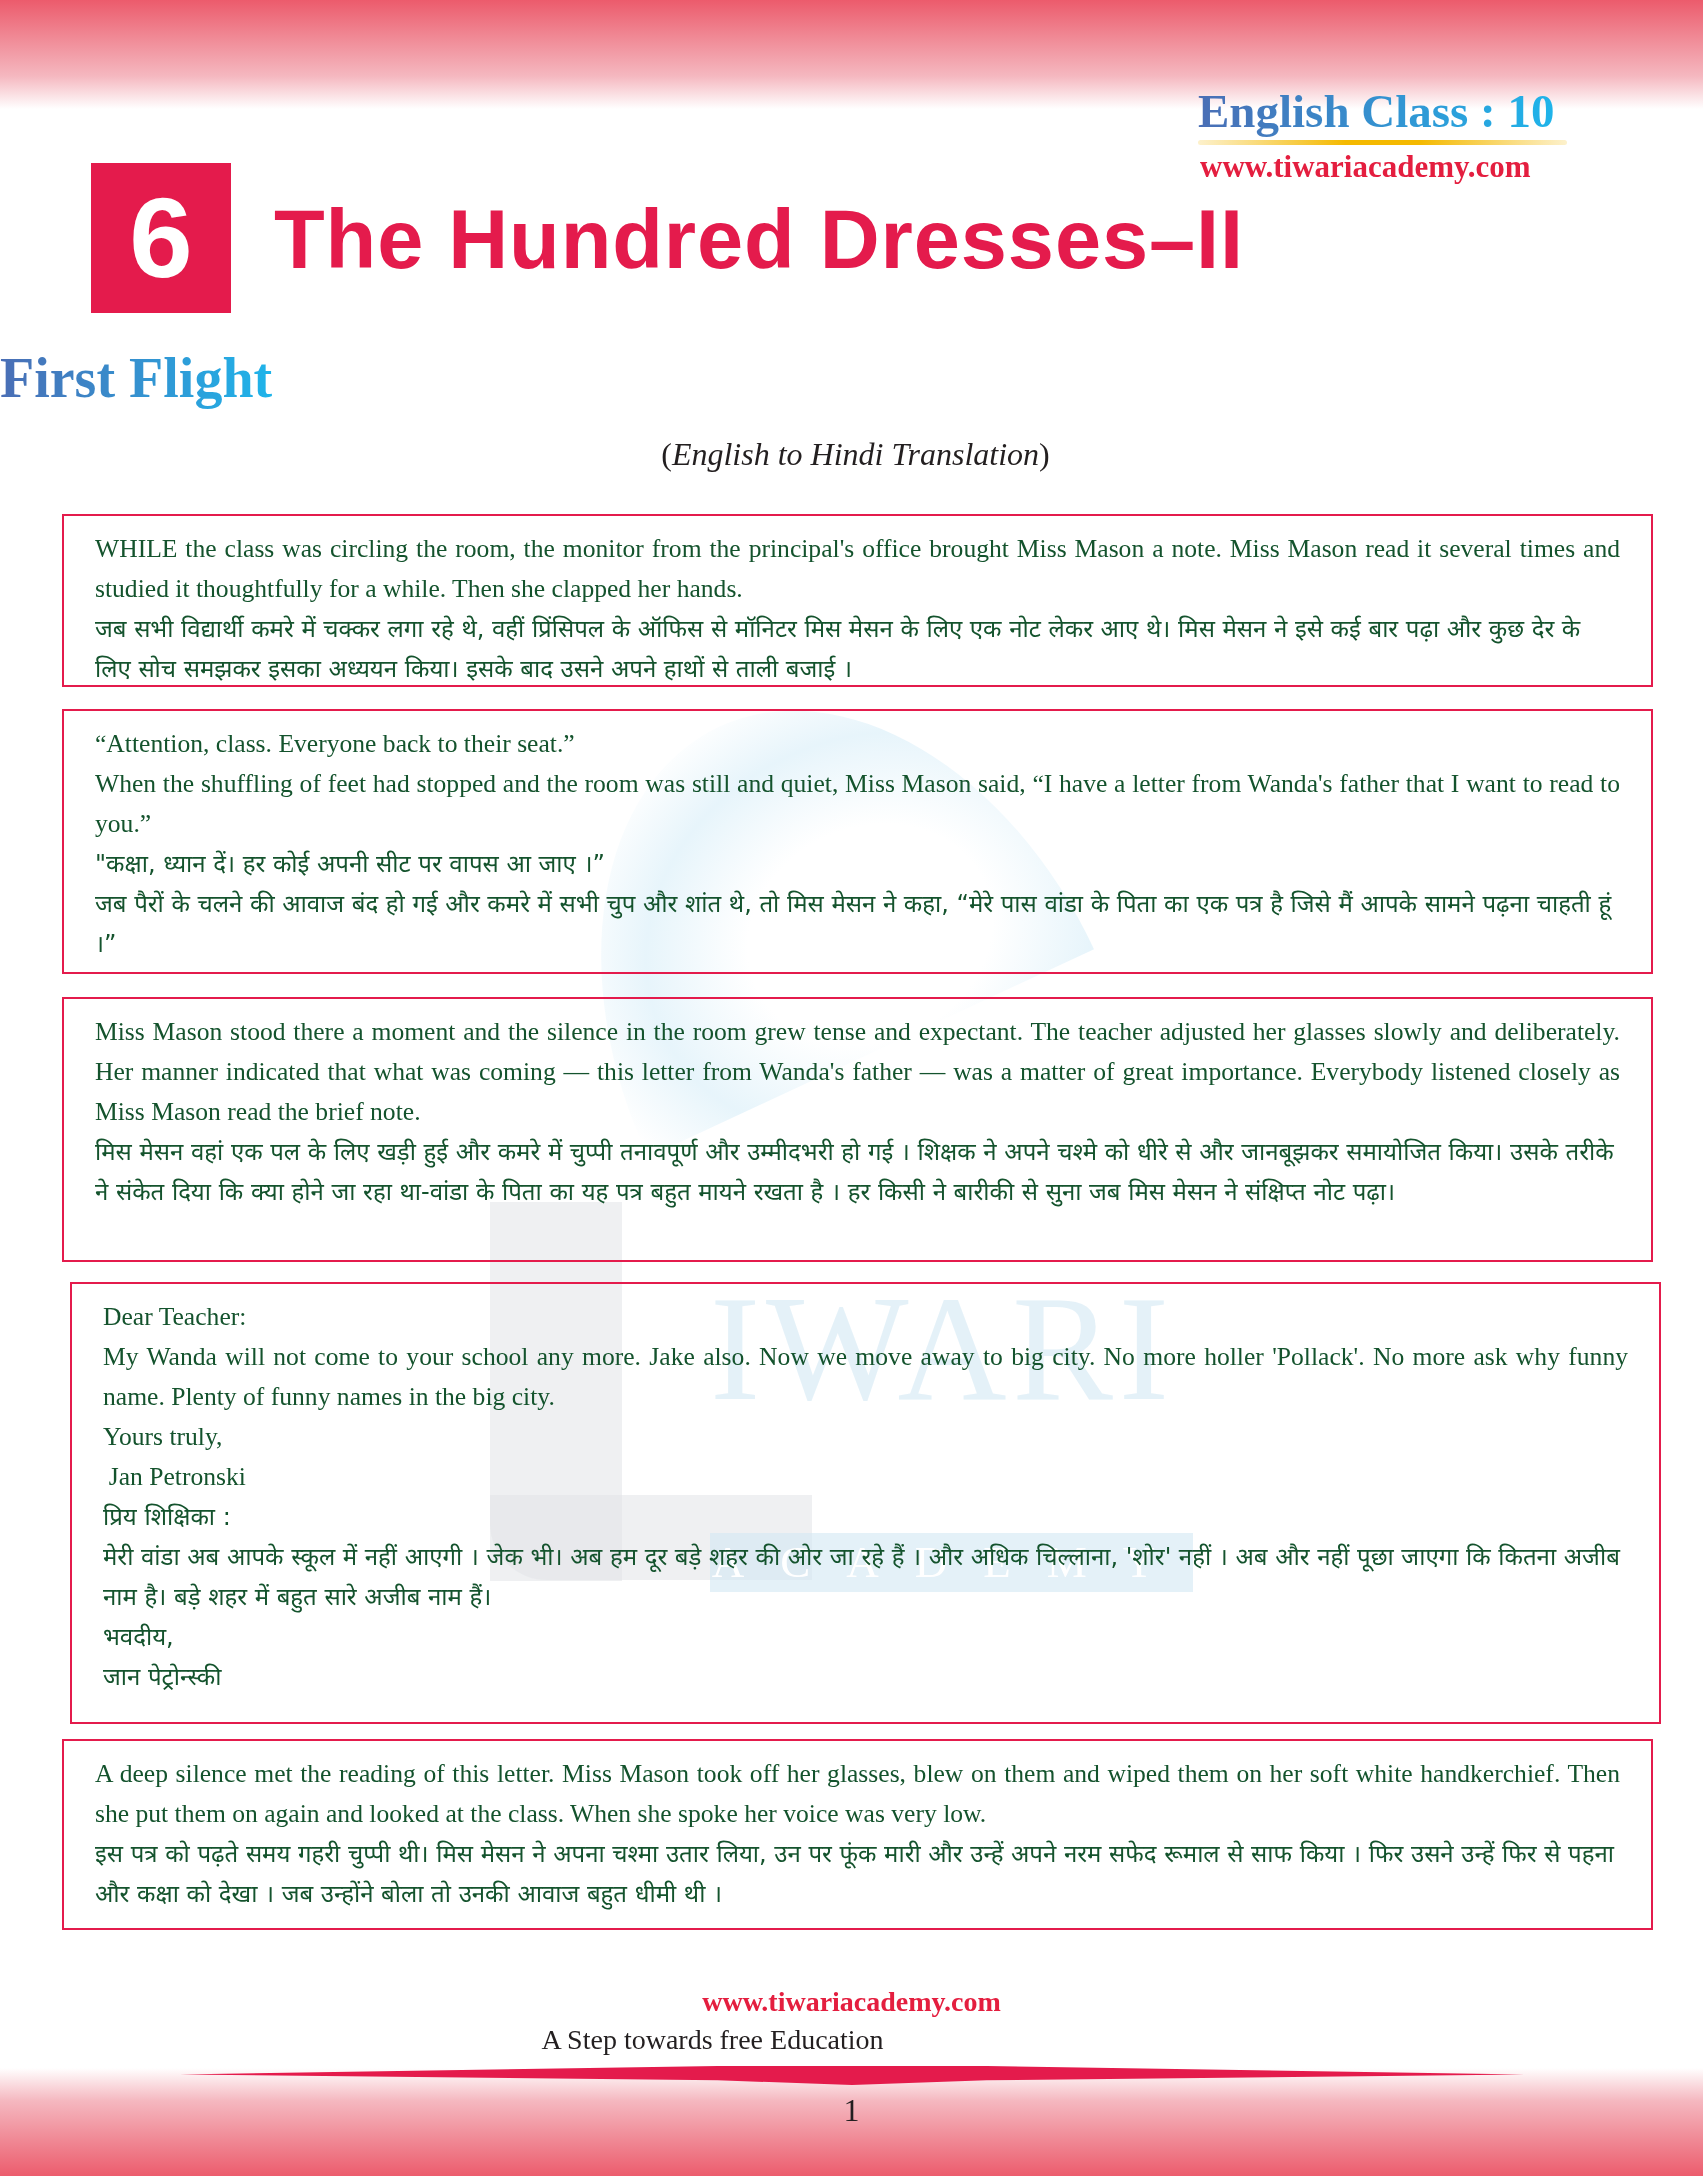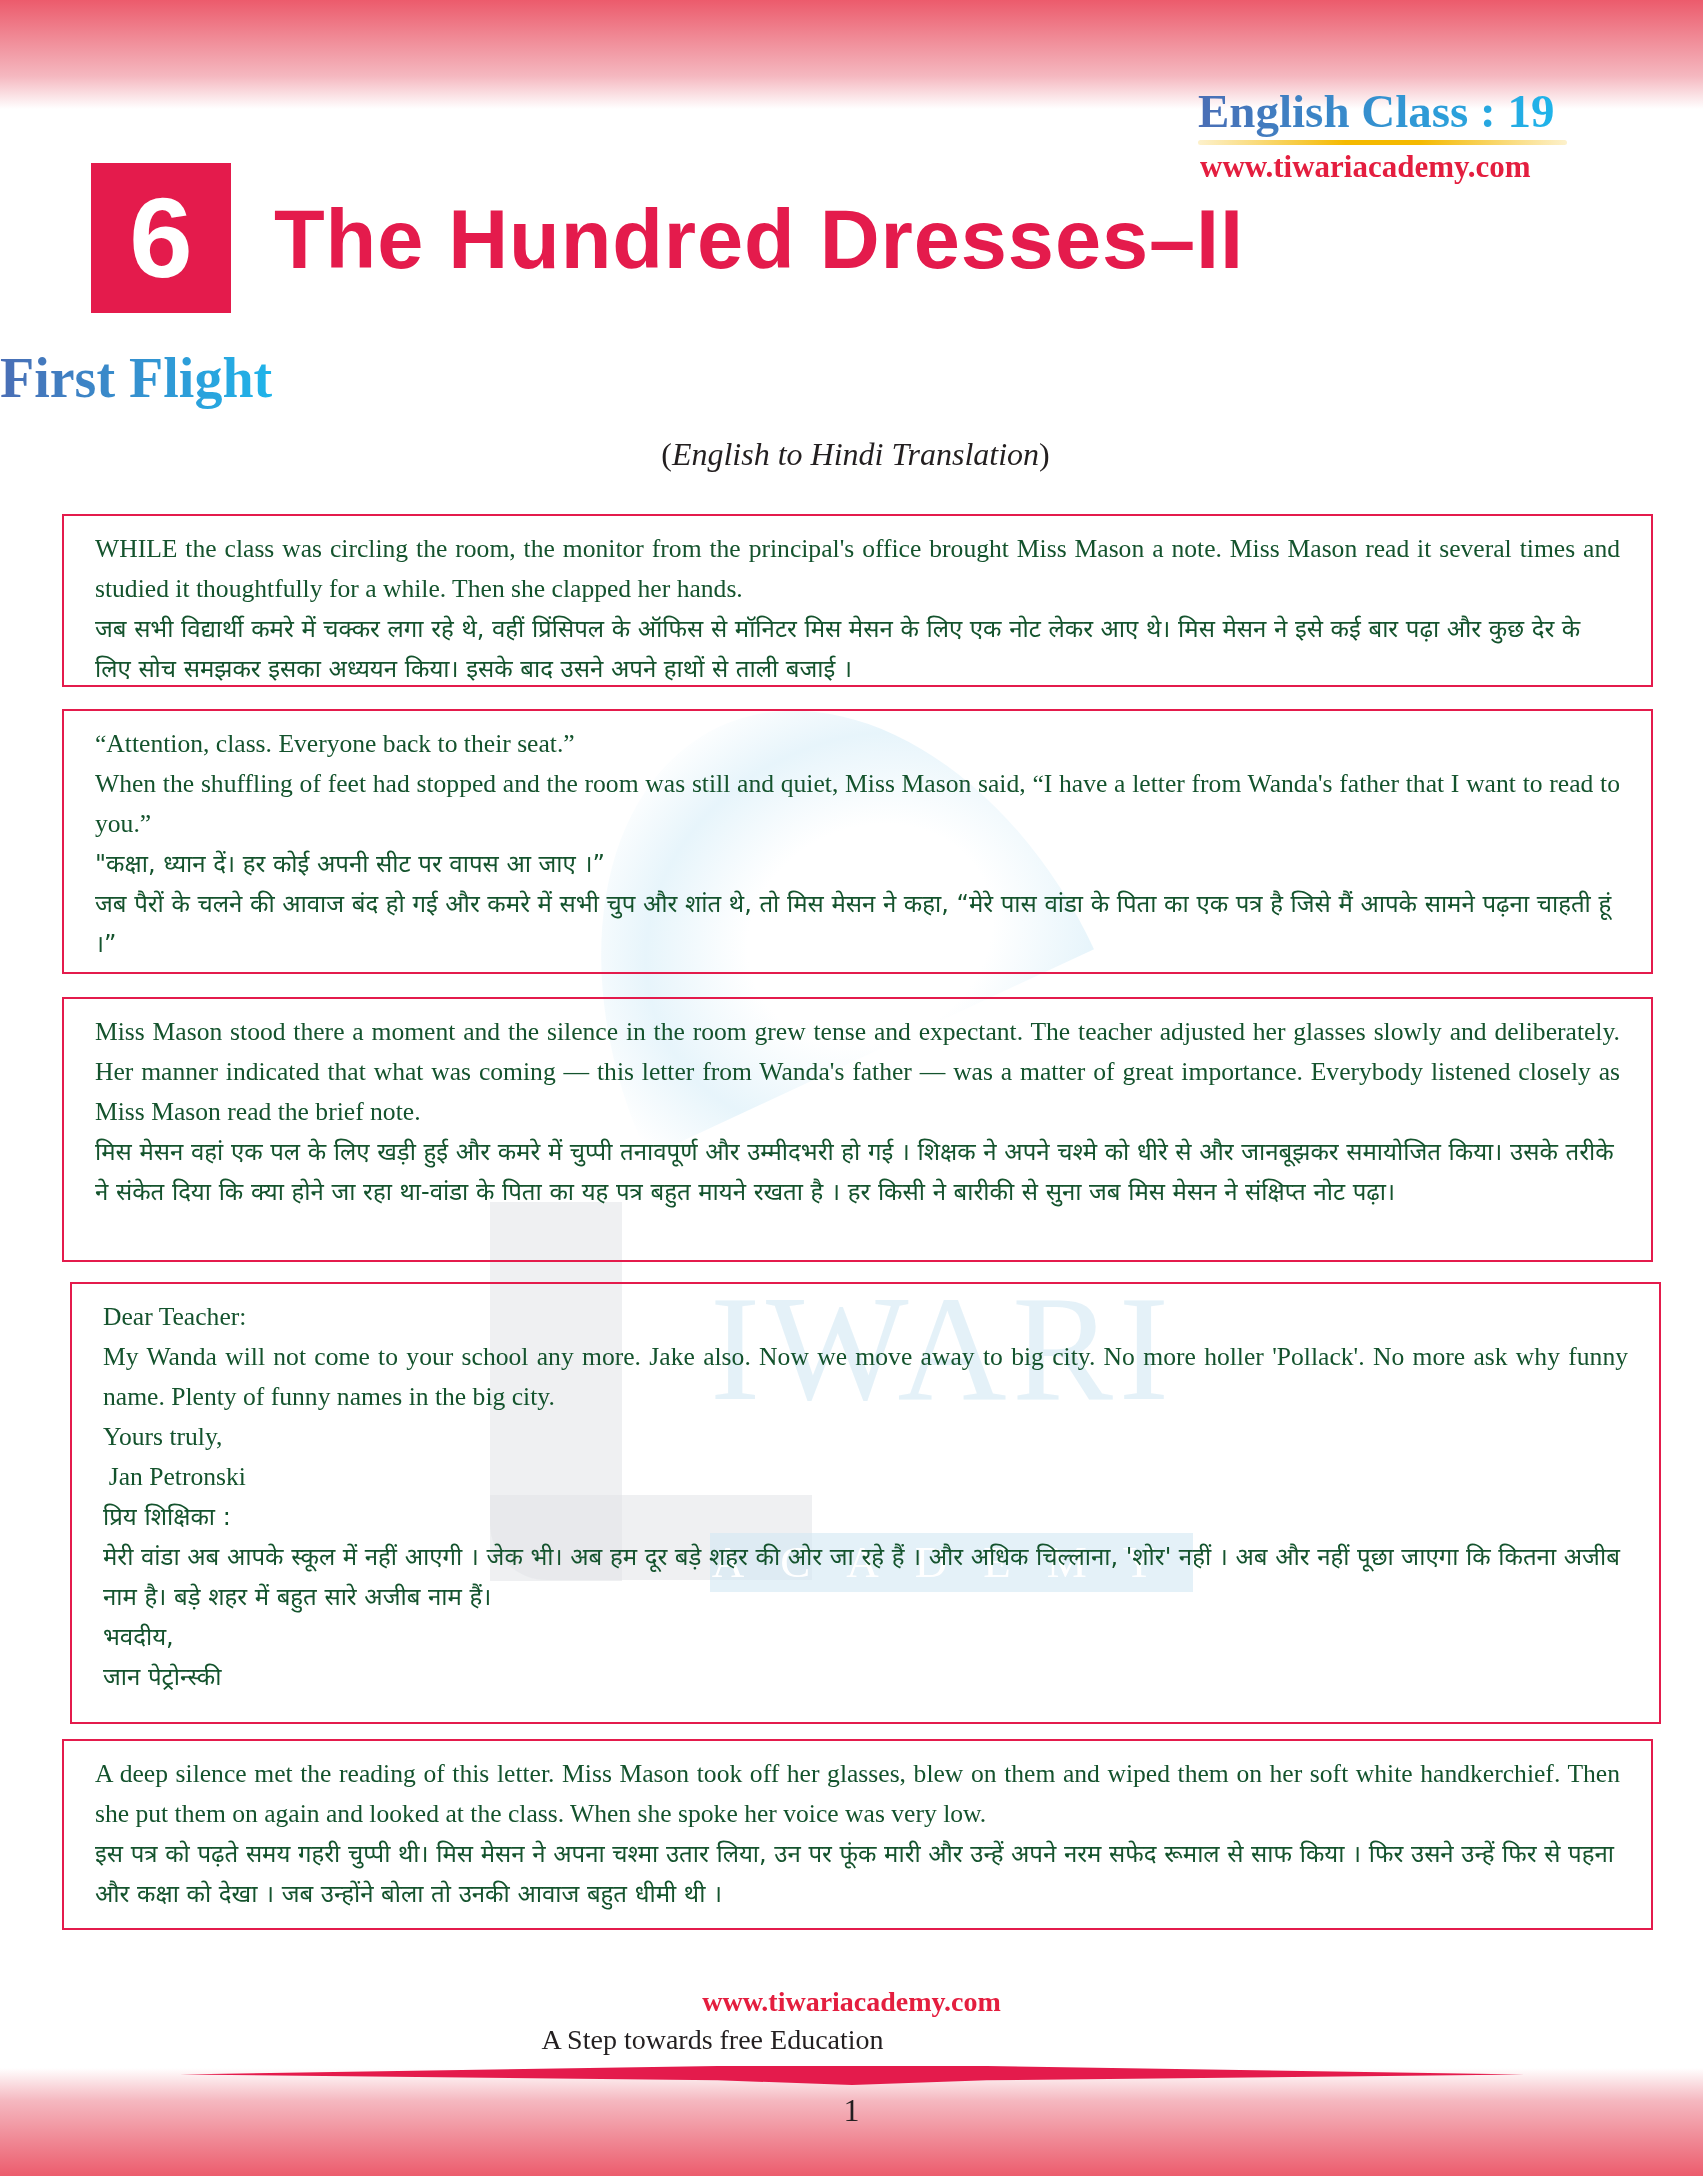--- a/index.html
+++ b/index.html
@@ -128,21 +128,21 @@
 <div class="top-band"></div>
 
 <div class="watermark">
   <div class="wm-swoosh"></div>
   <div class="wm-l"></div>
   <div class="wm-l-foot"></div>
   <div class="wm-tiwari">IWARI</div>
   <div class="wm-academy">ACADEMY</div>
 </div>
 
-<div class="class-label">English Class : 19</div>
+<div class="class-label">English Class : 10</div>
 <div class="class-underline"></div>
 <div class="site-url-top">www.tiwariacademy.com</div>
 
 <div class="chapter-number">6</div>
 <div class="chapter-title">The Hundred Dresses–II</div>
 
 <div class="book-title">
   <span>First Flight</span>
 </div>
 <div class="subtitle">

